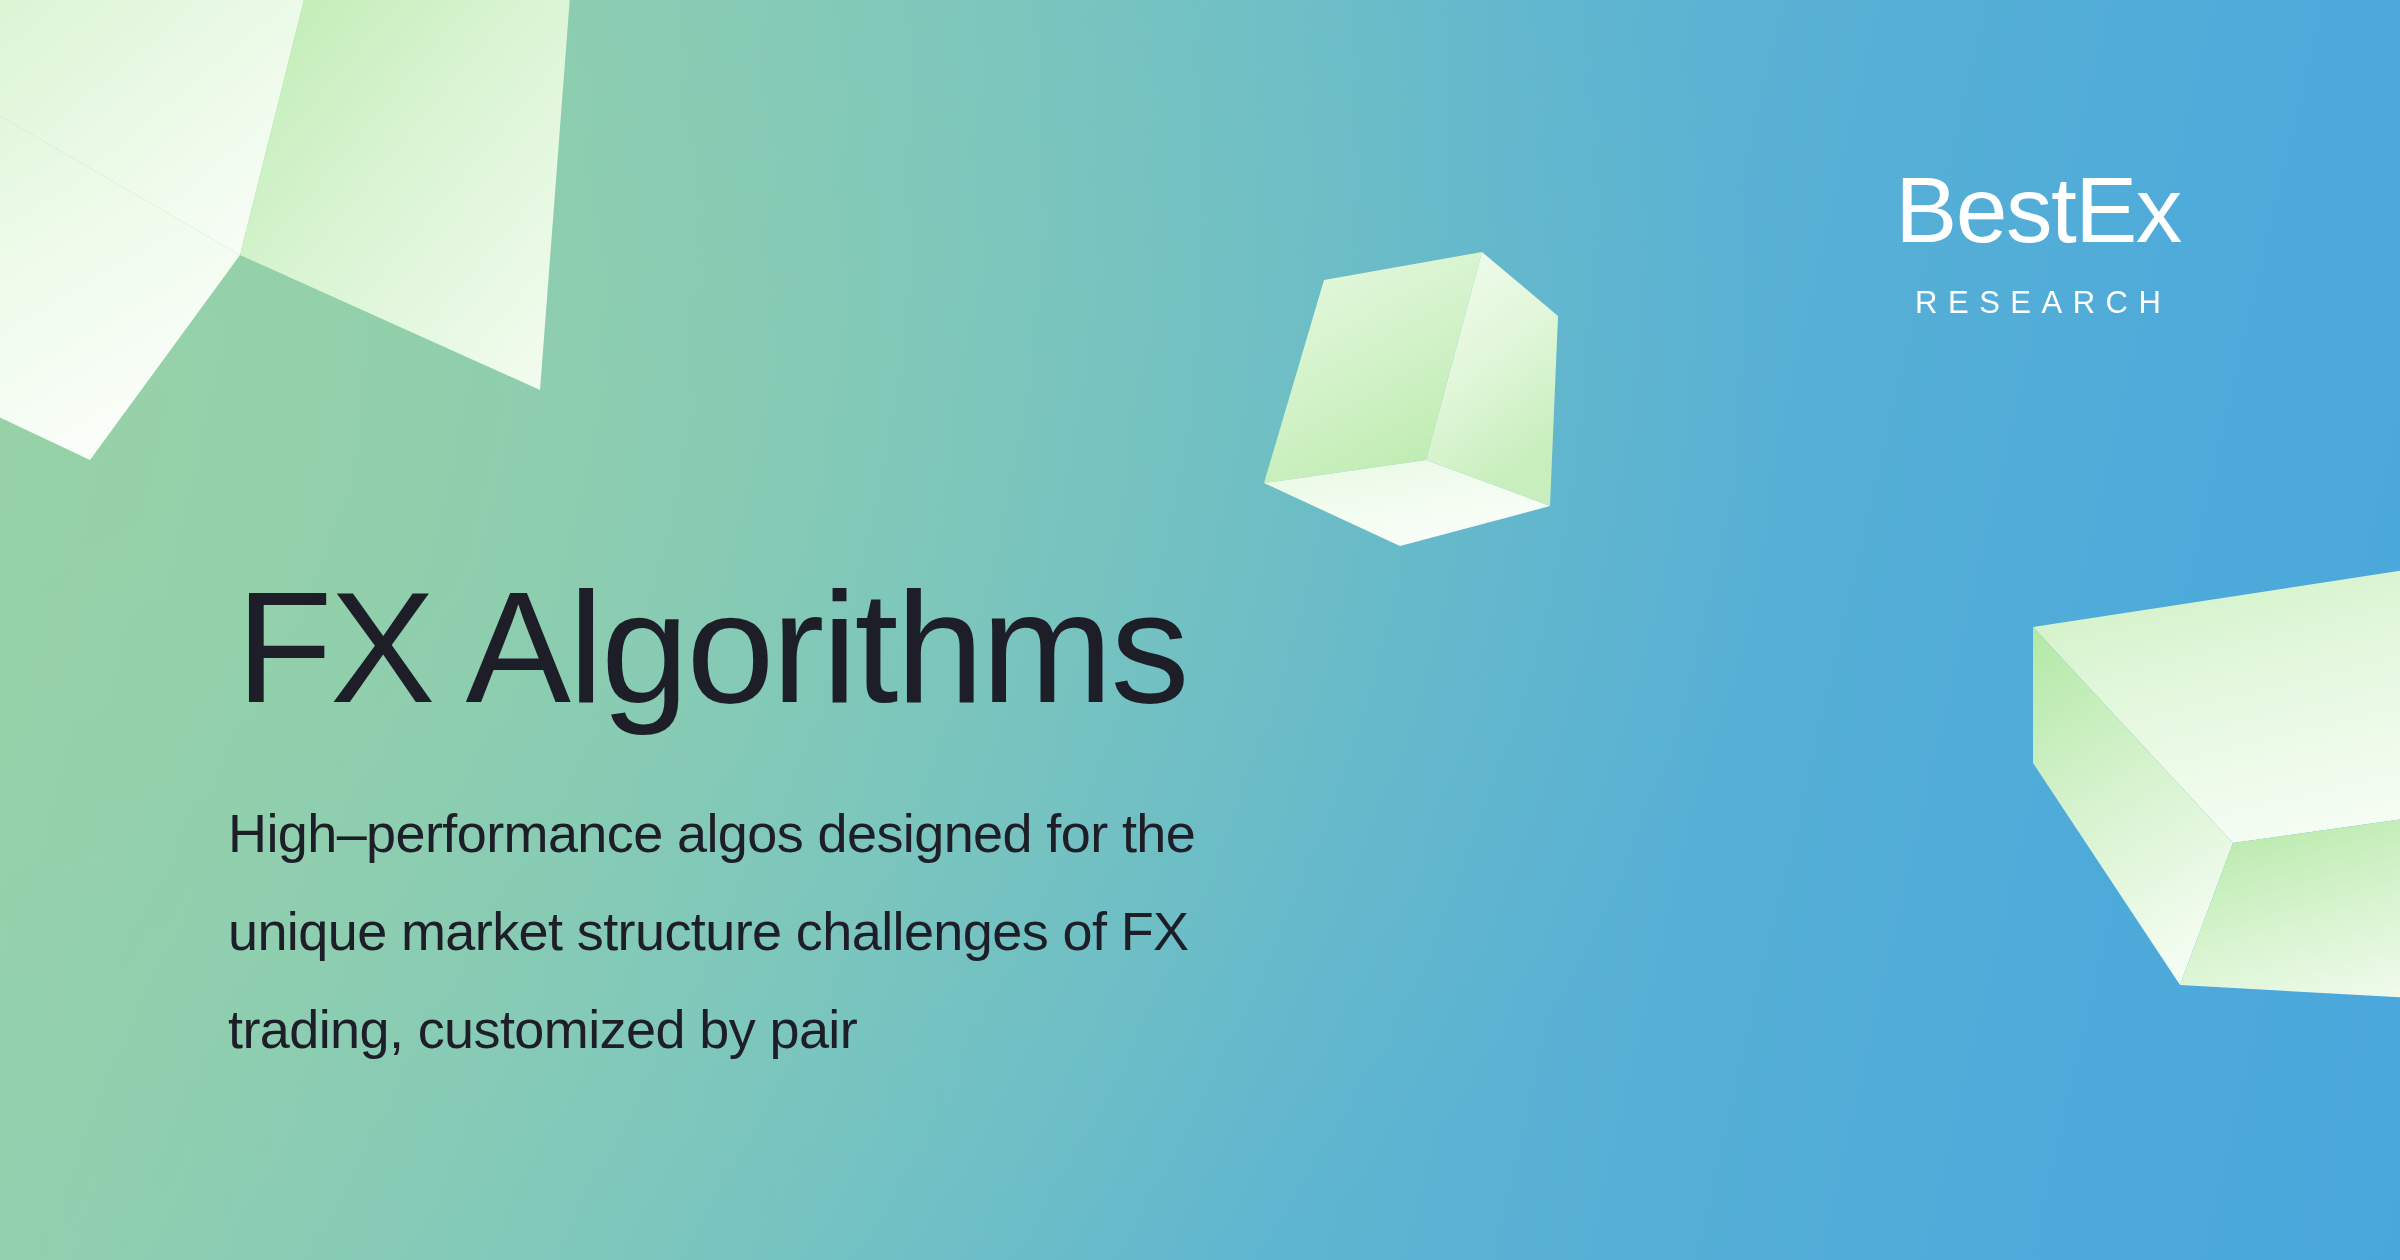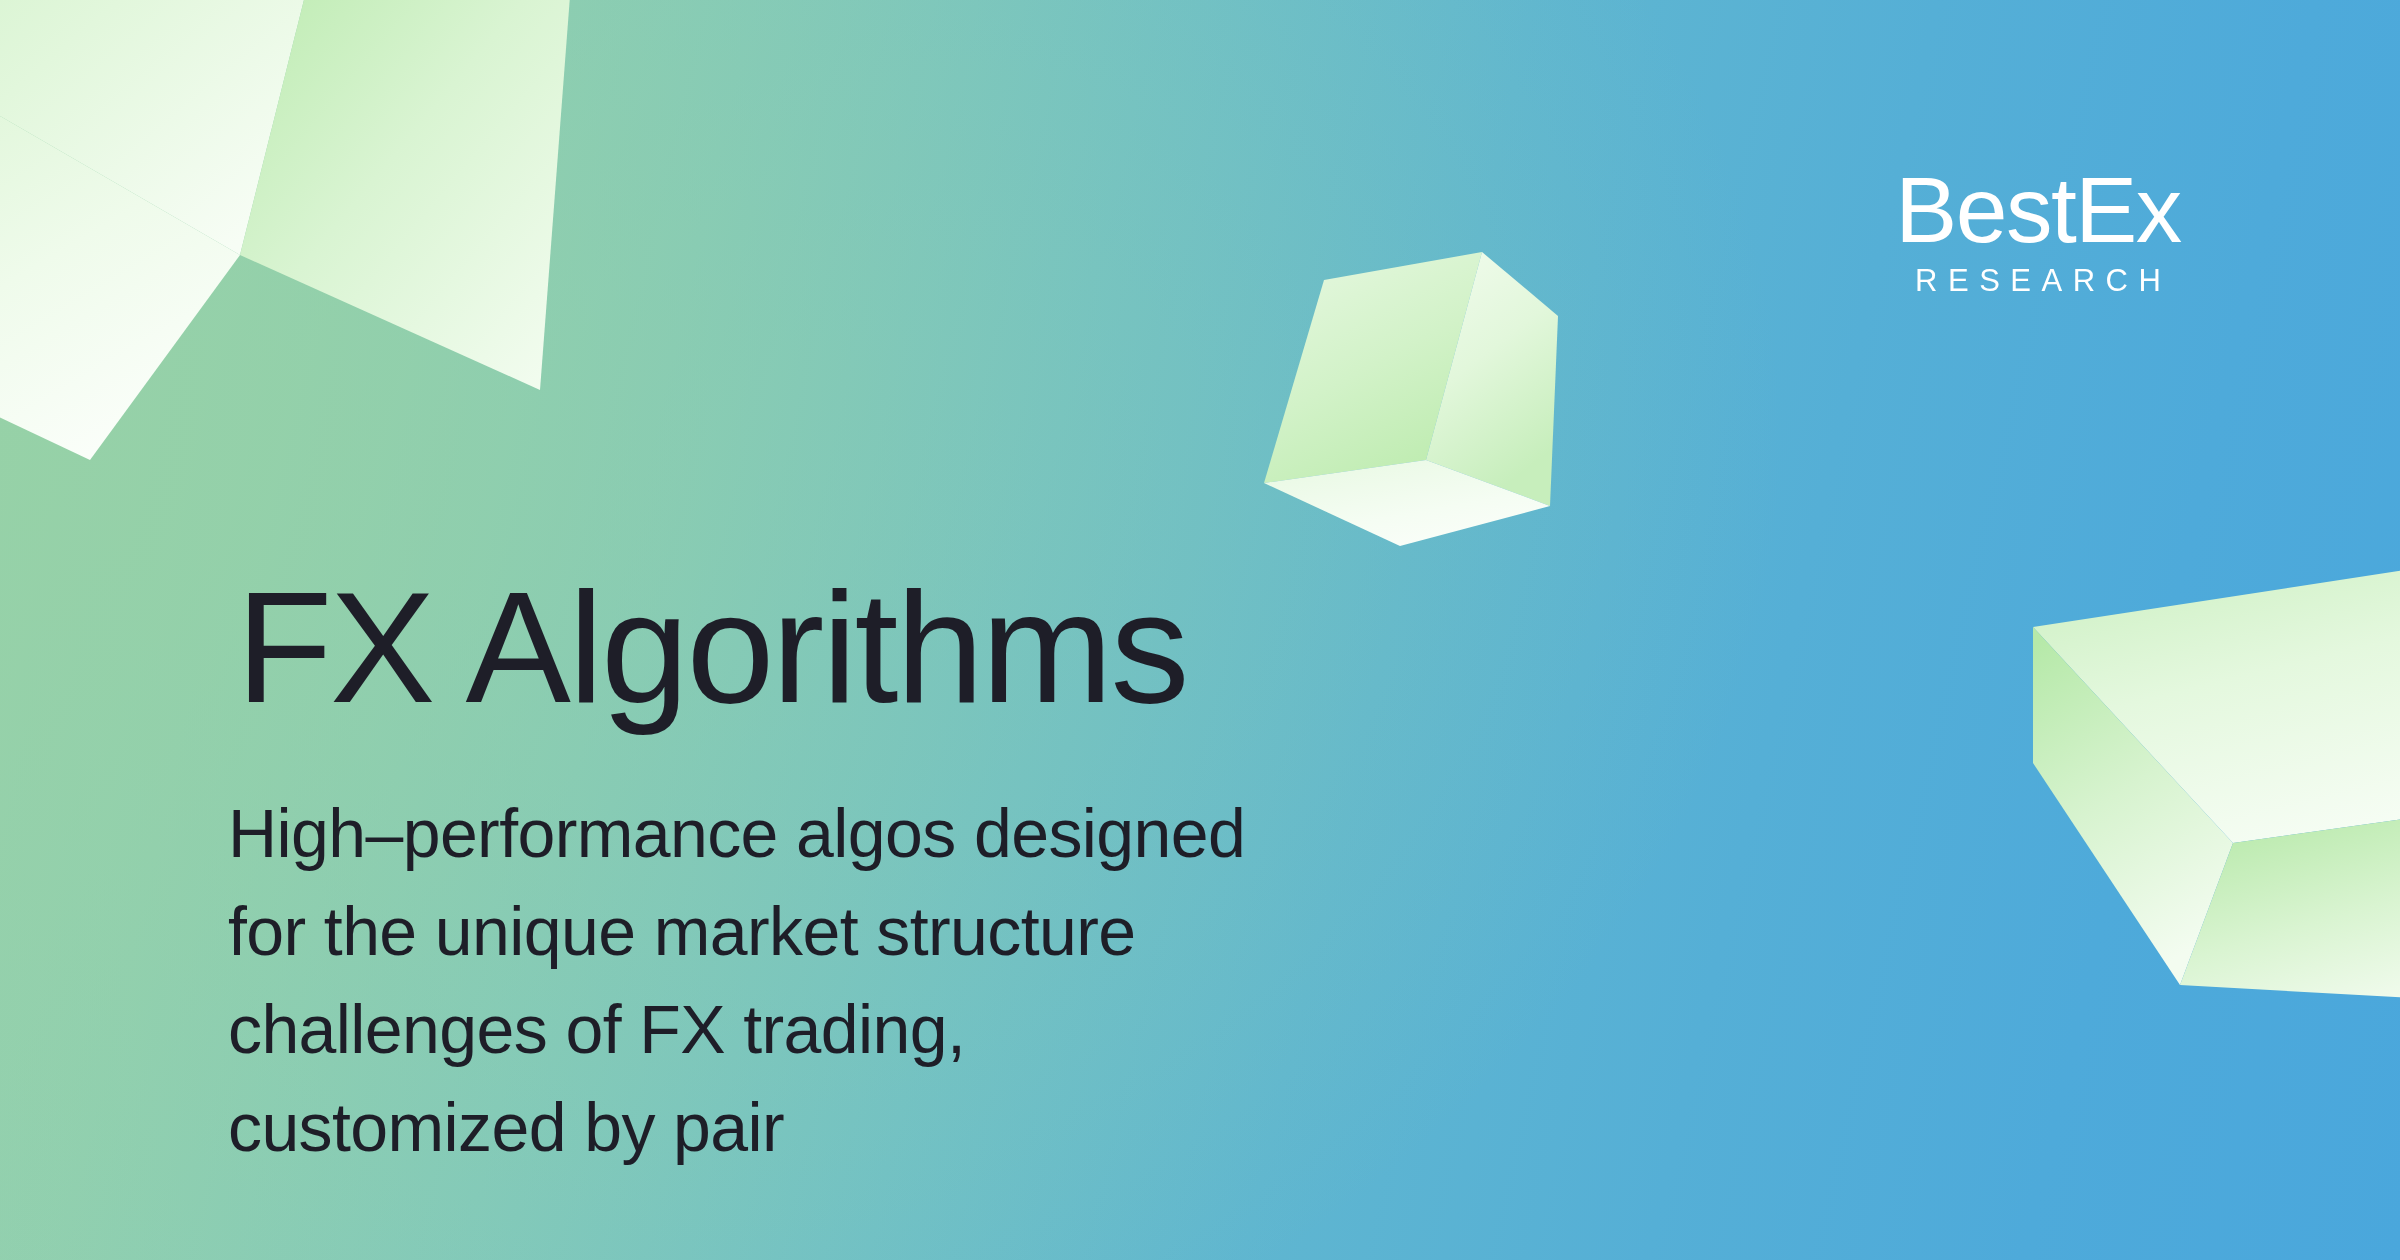--- a/index.html
+++ b/index.html
@@ -58,21 +58,21 @@
     color: #ffffff;
   }
   .logo-wordmark {
     font-size: 93px;
     line-height: 0.92;
     font-weight: 300;
     letter-spacing: -1.5px;
     white-space: nowrap;
   }
   .logo-sub {
-    margin-top: 11px;
+    margin-top: 33px;
     font-size: 31px;
     font-weight: 400;
     letter-spacing: 10.5px;
     text-indent: 10.5px;
     line-height: 1;
     white-space: nowrap;
   }
 
   
   .copy {
@@ -86,21 +86,21 @@
     font-size: 158px;
     line-height: 1.0;
     font-weight: 400;
     letter-spacing: -2.5px;
     color: #1E1E28;
     white-space: nowrap;
   }
   .subhead {
     margin: 0;
     padding-top: 50px;
-    font-size: 68px;
+    font-size: 54px;
     line-height: 98px;
     font-weight: 400;
     letter-spacing: -0.6px;
     color: #1E1E28;
     max-width: 1070px;
   }
 </style>
 </head>
 <body>
 

